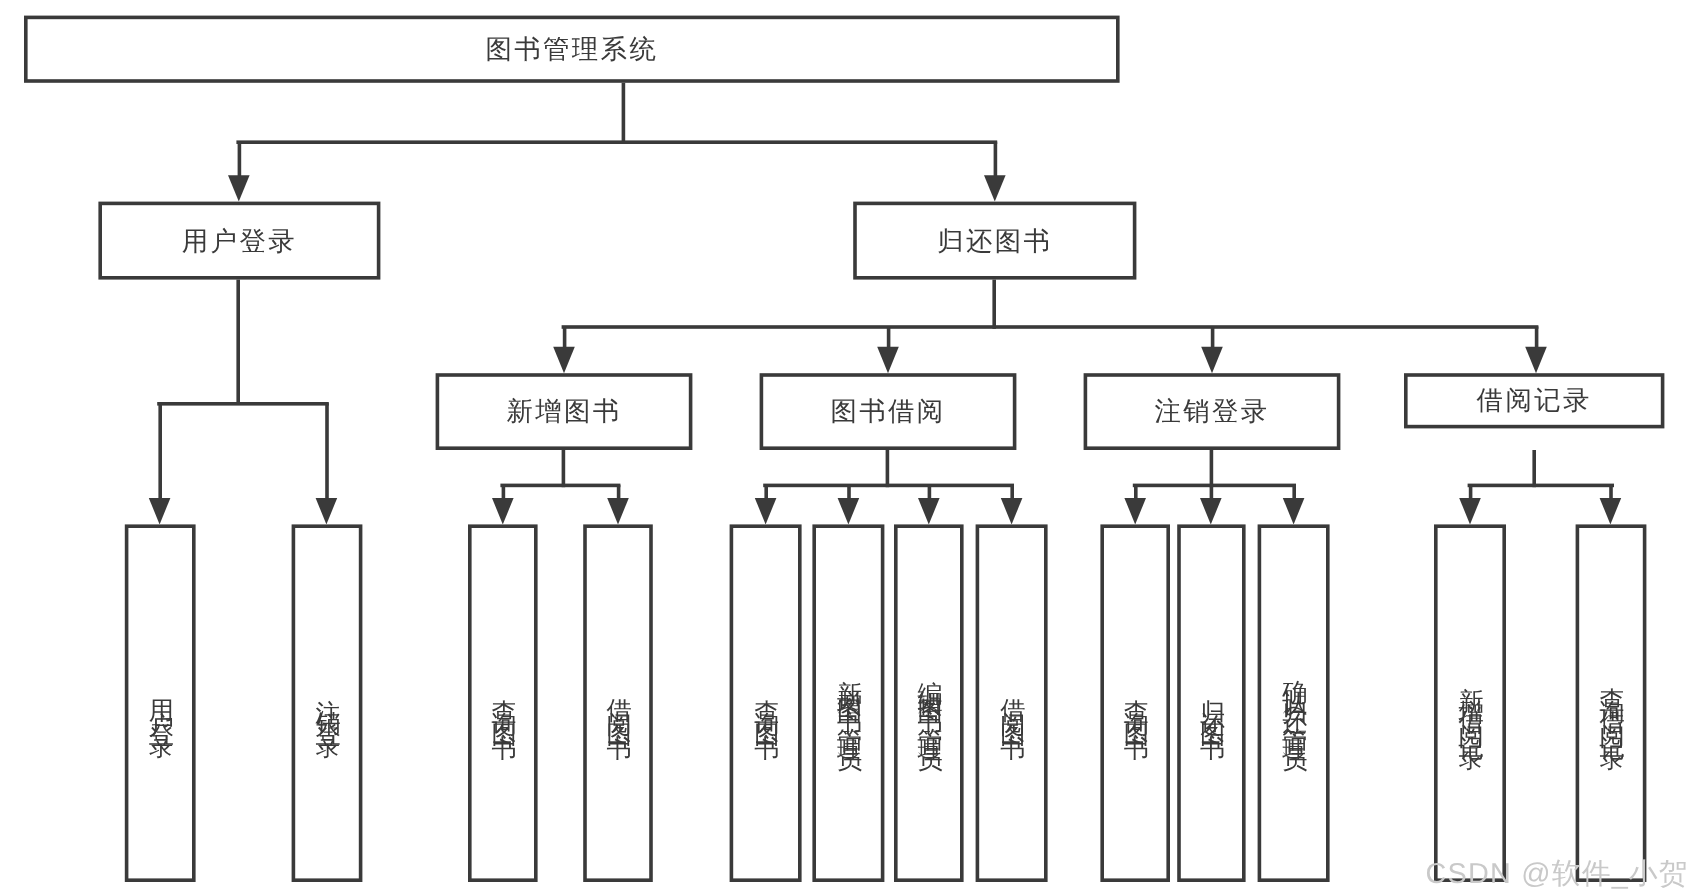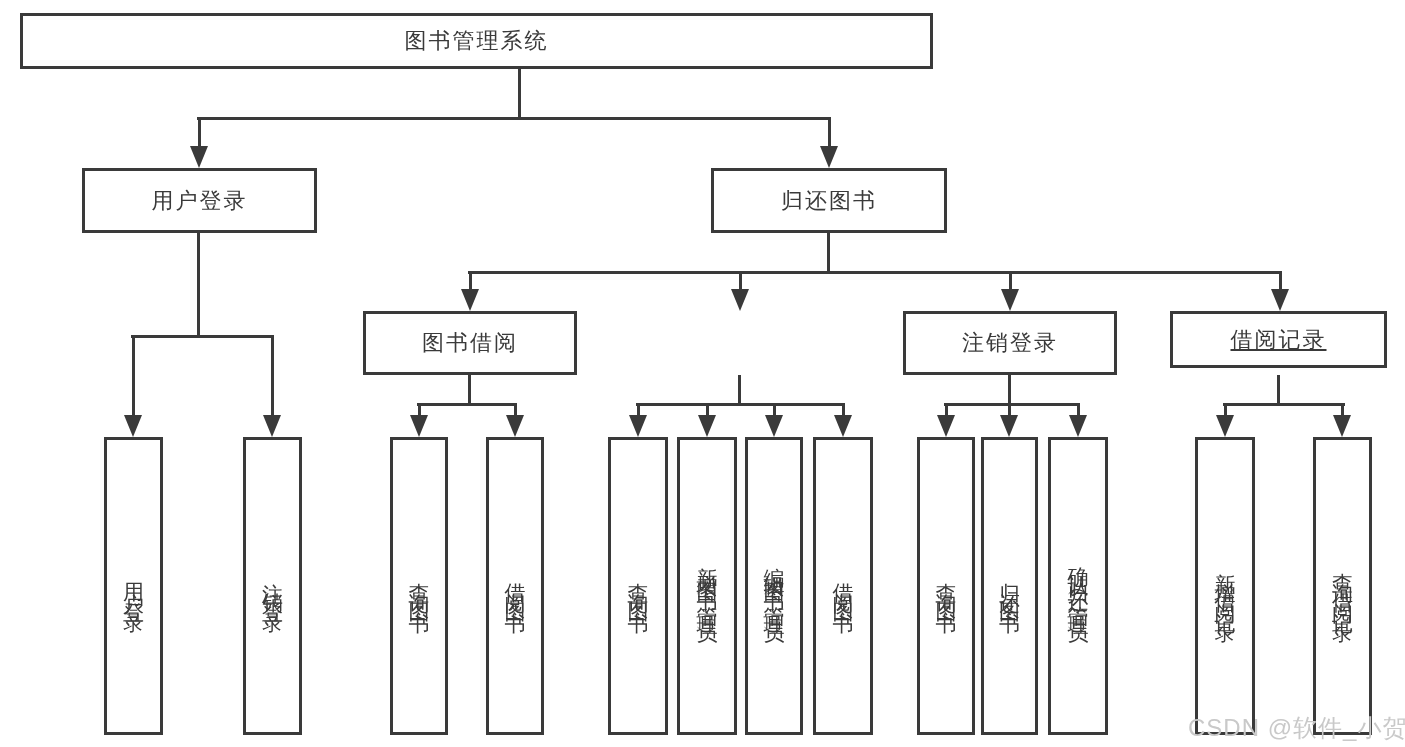--- a/index.html
+++ b/index.html
@@ -58,26 +58,29 @@
   <div class="arrow" style="left:263px; top:336px; height:101px;"></div>
 
   <div class="vline" style="left:827px; top:233px; height:41px;"></div>
   <div class="hline" style="left:468px; top:271px; width:814px;"></div>
   <div class="arrow" style="left:461px; top:272px; height:39px;"></div>
   <div class="arrow" style="left:731px; top:272px; height:39px;"></div>
   <div class="arrow" style="left:1001px; top:272px; height:39px;"></div>
   <div class="arrow" style="left:1271px; top:272px; height:39px;"></div>
 
   <div class="box hbox" style="left:363px; top:311px; width:214px; height:64px;">
+    <span>新增图书</span>
+  </div>
+  <div class="box hbox" style="left:633px; top:311px; width:214px; height:64px;">
     <span>图书借阅</span>
   </div>
   <div class="box hbox" style="left:903px; top:311px; width:214px; height:64px;">
     <span>注销登录</span>
   </div>
-  <div class="box hbox" style="left:1170px; top:311px; width:217px; height:57px;text-decoration:underline;">
+  <div class="box hbox" style="left:1170px; top:311px; width:217px; height:46px;">
     <span>借阅记录</span>
   </div>
 
   <div class="vline" style="left:468px; top:375px; height:31px;"></div>
   <div class="hline" style="left:417px; top:403px; width:100px;"></div>
   <div class="arrow" style="left:410px; top:404px; height:33px;"></div>
   <div class="arrow" style="left:506px; top:404px; height:33px;"></div>
 
   <div class="vline" style="left:738px; top:375px; height:31px;"></div>
   <div class="hline" style="left:636px; top:403px; width:209px;"></div>

